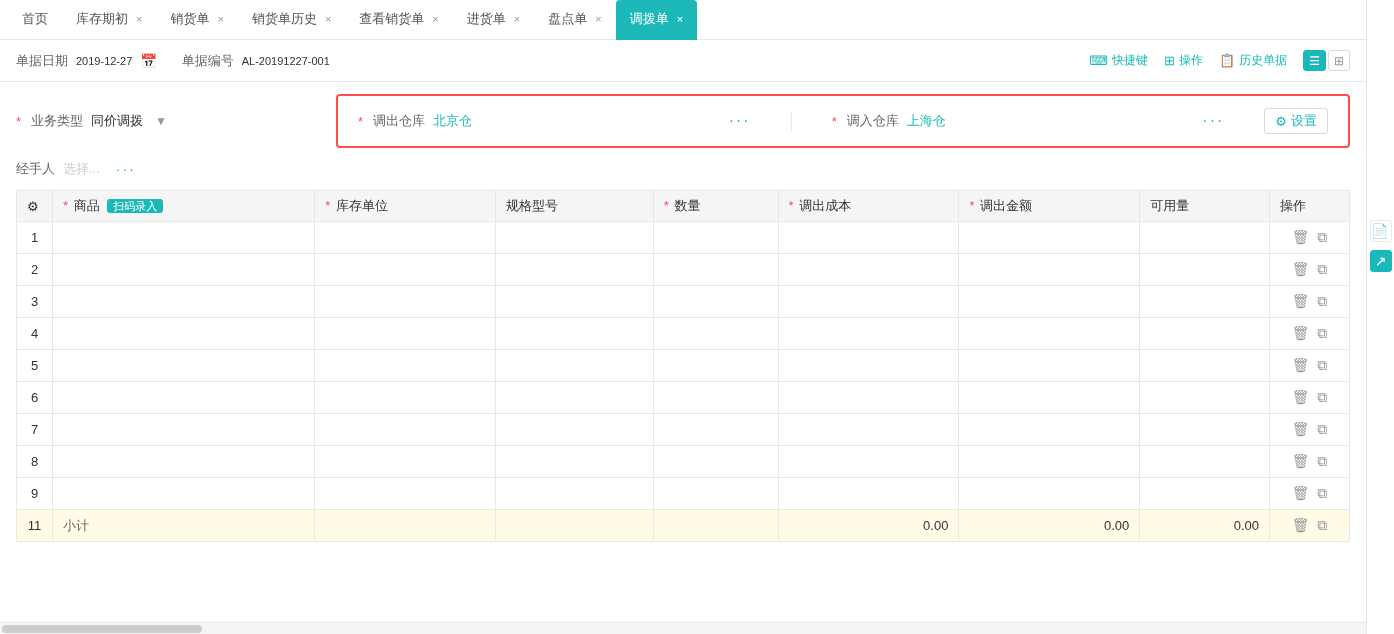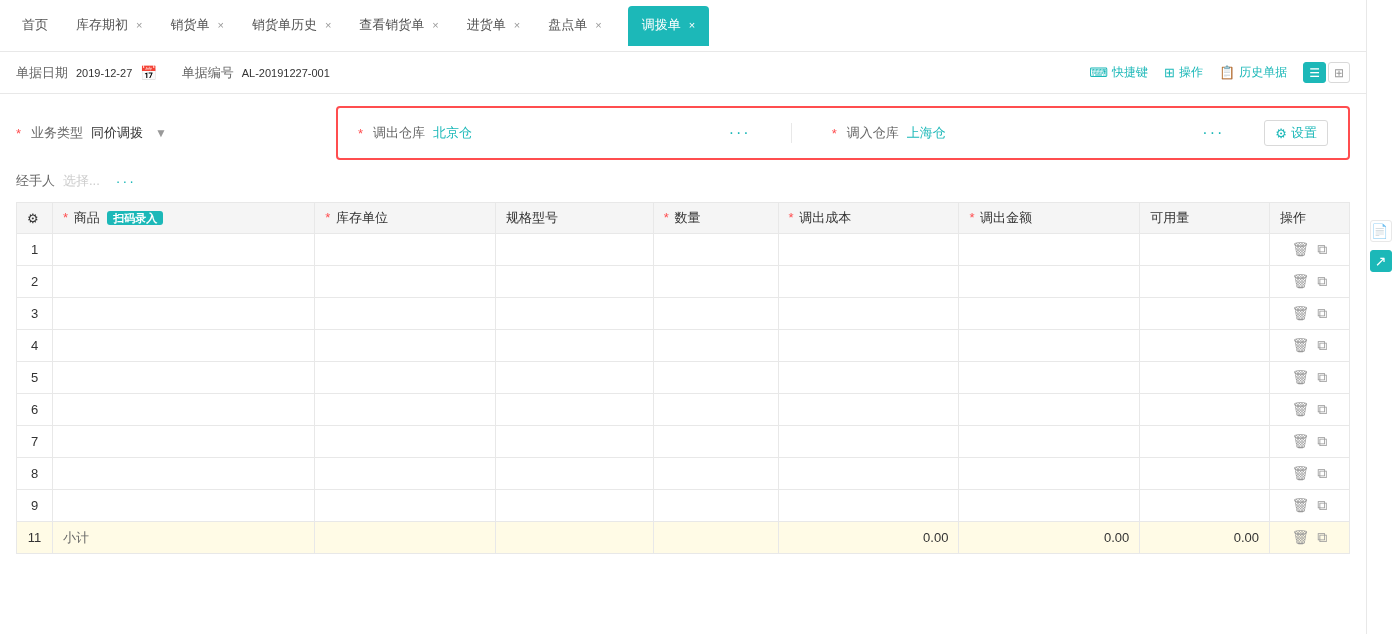--- a/index.html
+++ b/index.html
@@ -4,40 +4,39 @@
   <style>
     * { box-sizing: border-box; margin: 0; padding: 0; }
     body { font-family: "Microsoft YaHei", "PingFang SC", sans-serif; font-size: 13px; background: #fff; color: #333; overflow: hidden; }
 
     
     .tab-bar {
       display: flex;
       align-items: center;
       border-bottom: 1px solid #e8e8e8;
       background: #fff;
-      height: 52px;
+      height: 40px;
       padding: 0 8px;
     }
     .tab-item {
       display: flex;
       align-items: center;
       padding: 0 14px;
       height: 40px;
       cursor: pointer;
       font-size: 13px;
       color: #555;
       border-bottom: 2px solid transparent;
       white-space: nowrap;
       gap: 6px;
     }
     .tab-item.active {
       color: #fff;
       background: #1cb8b8;
       border-radius: 4px 4px 0 0;
-      margin-left: 12px;
     }
     .tab-close {
       font-size: 11px;
       color: #999;
       cursor: pointer;
       margin-left: 2px;
     }
     .tab-item.active .tab-close { color: #fff; }
     .tab-spacer { flex: 1; }
     .tab-close-all {
@@ -203,21 +202,20 @@
       text-align: center;
     }
     .scan-badge {
       background: #1cb8b8;
       color: #fff;
       border-radius: 3px;
       padding: 1px 6px;
       font-size: 11px;
       margin-left: 4px;
       cursor: pointer;
-      font-weight: bold;
     }
     .subtotal-label { color: #666; }
 
     
     .right-sidebar {
       position: fixed;
       right: 0;
       top: 0;
       height: 100%;
       width: 28px;

